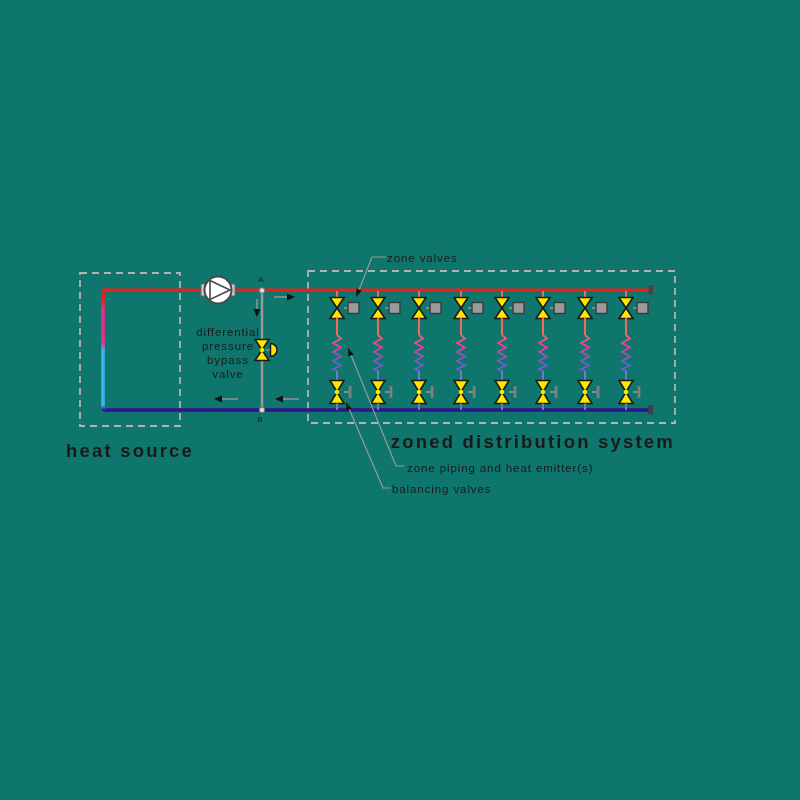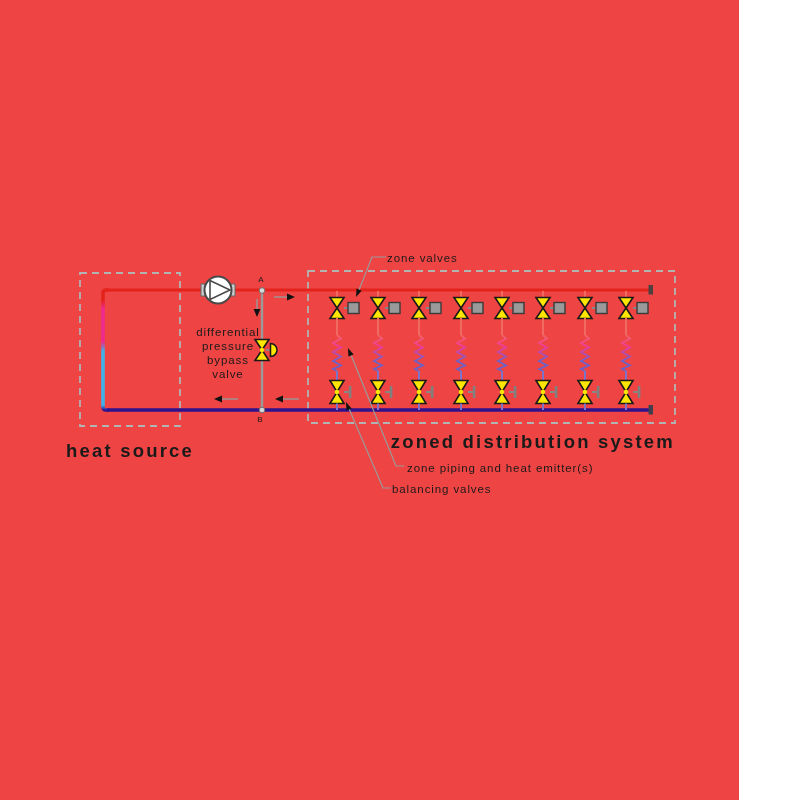--- a/index.html
+++ b/index.html
@@ -1,16 +1,16 @@
 <!DOCTYPE html>
 <html><head>
 <meta charset="utf-8">
 <style>
   html,body{margin:0;padding:0;background:#ffffff;}
-  .canvas{position:relative;width:739px;height:800px;background:#ef4444;overflow:hidden;}
+  .canvas{position:relative;width:800px;height:800px;background:#0f766e;overflow:hidden;}
   svg text{font-family:"Liberation Sans","DejaVu Sans",sans-serif;fill:#1a1a1a;}
   text.big{font-size:18.5px;font-weight:bold;letter-spacing:2.2px;}
   text.small{font-size:11.5px;font-weight:500;letter-spacing:0.9px;}
   text.tiny{font-size:8px;font-weight:500;}
 </style>
 </head>
 <body>
 
 <div class="canvas">
 <svg width="800" height="800" viewBox="0 0 800 800">

